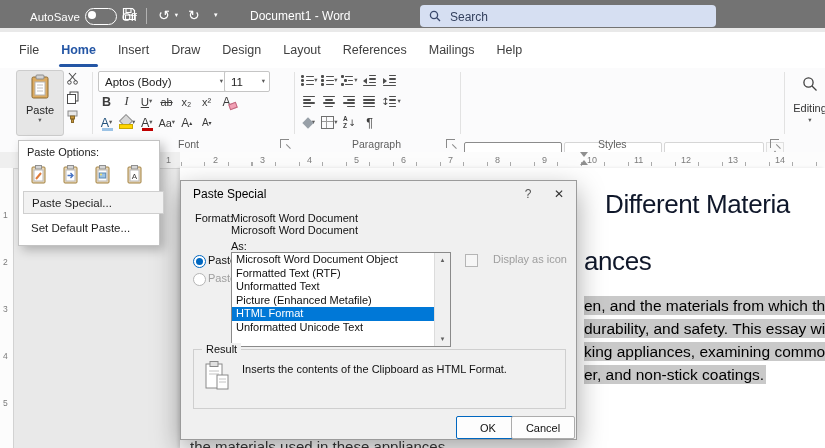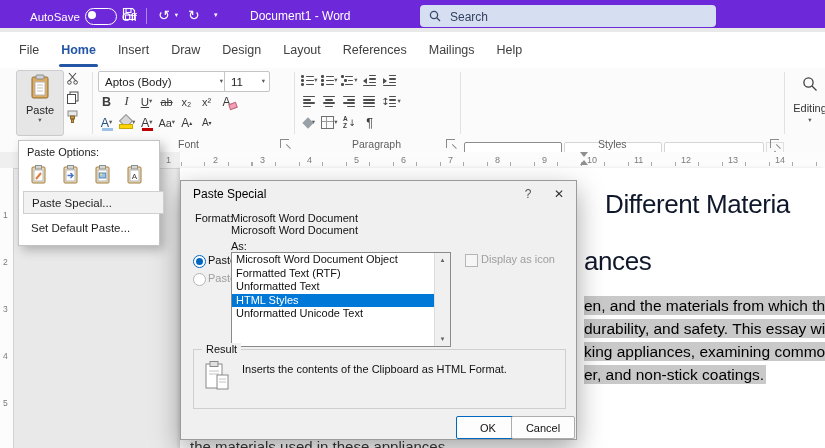--- a/index.html
+++ b/index.html
@@ -1,21 +1,21 @@
 <!DOCTYPE html>
 <html><head>
 <meta charset="utf-8">
 <style>
   html,body{margin:0;padding:0;background:#fff}
   #app{position:relative;width:825px;height:448px;overflow:hidden;background:#e9e9e9;
        font-family:"Liberation Sans",sans-serif;-webkit-font-smoothing:antialiased}
   .t{position:absolute;white-space:nowrap}
   .gly{font-family:"DejaVu Sans","Liberation Sans",sans-serif}
   
-  .titlebar{position:absolute;left:0;top:0;width:825px;height:28px;background:#6d28d9;color:#fff}
+  .titlebar{position:absolute;left:0;top:0;width:825px;height:28px;background:#737373;color:#fff}
   .tb-item{position:absolute;display:flex;align-items:center;gap:5px;color:#fff;font-size:11.5px}
   .toggle{width:30px;height:15px;border:1.4px solid #fff;border-radius:9px;position:relative;display:inline-block}
   .toggle .dot{position:absolute;left:2px;top:1.8px;width:8.5px;height:8.5px;border-radius:50%;background:#fff}
   .tb-sep{position:absolute;top:8px;width:1px;height:16px;background:rgba(255,255,255,.45)}
   .searchbox{position:absolute;left:420px;top:5px;width:296px;height:22px;background:#d6dff2;border-radius:4px}
   .searchbox input{position:absolute;left:28px;top:0;width:250px;height:22px;border:none;background:transparent;outline:none;
        font-family:"Liberation Sans",sans-serif;font-size:12px;color:#2c3a55}
   .searchbox input::placeholder{color:#34415e;opacity:1}
   
   .tabsrow{position:absolute;left:0;top:32px;width:825px;height:36px;background:#ffffff;border-bottom:1px solid #ececec}
@@ -481,30 +481,31 @@
 
     <div class="radio on" style="left:12px;top:74px"></div>
     <div class="dlg-label" style="left:27px;top:73px">Paste:</div>
     <div class="radio dis" style="left:12px;top:92px"></div>
     <div class="dlg-label dis-label" style="left:27px;top:91px">Paste link:</div>
 
     <div class="listbox">
       <div class="li">Microsoft Word Document Object</div>
       <div class="li">Formatted Text (RTF)</div>
       <div class="li">Unformatted Text</div>
-      <div class="li sel">HTML Styles</div>
+      <div class="li">Picture (Enhanced Metafile)</div>
+      <div class="li sel">HTML Format</div>
       <div class="li">Unformatted Unicode Text</div>
       <div class="lb-scroll">
         <div class="lb-arrow" style="top:0">▴</div>
         <div class="lb-arrow" style="bottom:0">▾</div>
       </div>
     </div>
 
     <div class="checkbox" style="left:284px;top:73px"></div>
-    <div class="dlg-label dis-label" style="left:300px;top:72px">Display as icon</div>
+    <div class="dlg-label dis-label" style="left:312px;top:72px">Display as icon</div>
 
     <div class="groupbox">
       <span class="cap">Result</span>
       <svg width="26" height="32" viewBox="0 0 26 32" style="position:absolute;left:10px;top:10px">
         <rect x="2" y="4" width="16" height="24" fill="#fff" stroke="#8a8a8a"></rect>
         <rect x="6" y="1.5" width="8" height="5" fill="#e0e0e0" stroke="#8a8a8a"></rect>
         <line x1="5" y1="11" x2="15" y2="11" stroke="#c4c4c4"></line>
         <line x1="5" y1="14" x2="15" y2="14" stroke="#c4c4c4"></line>
         <rect x="13" y="15" width="11" height="14" fill="#fff" stroke="#8a8a8a"></rect>
         <line x1="15" y1="19" x2="22" y2="19" stroke="#c4c4c4"></line>

